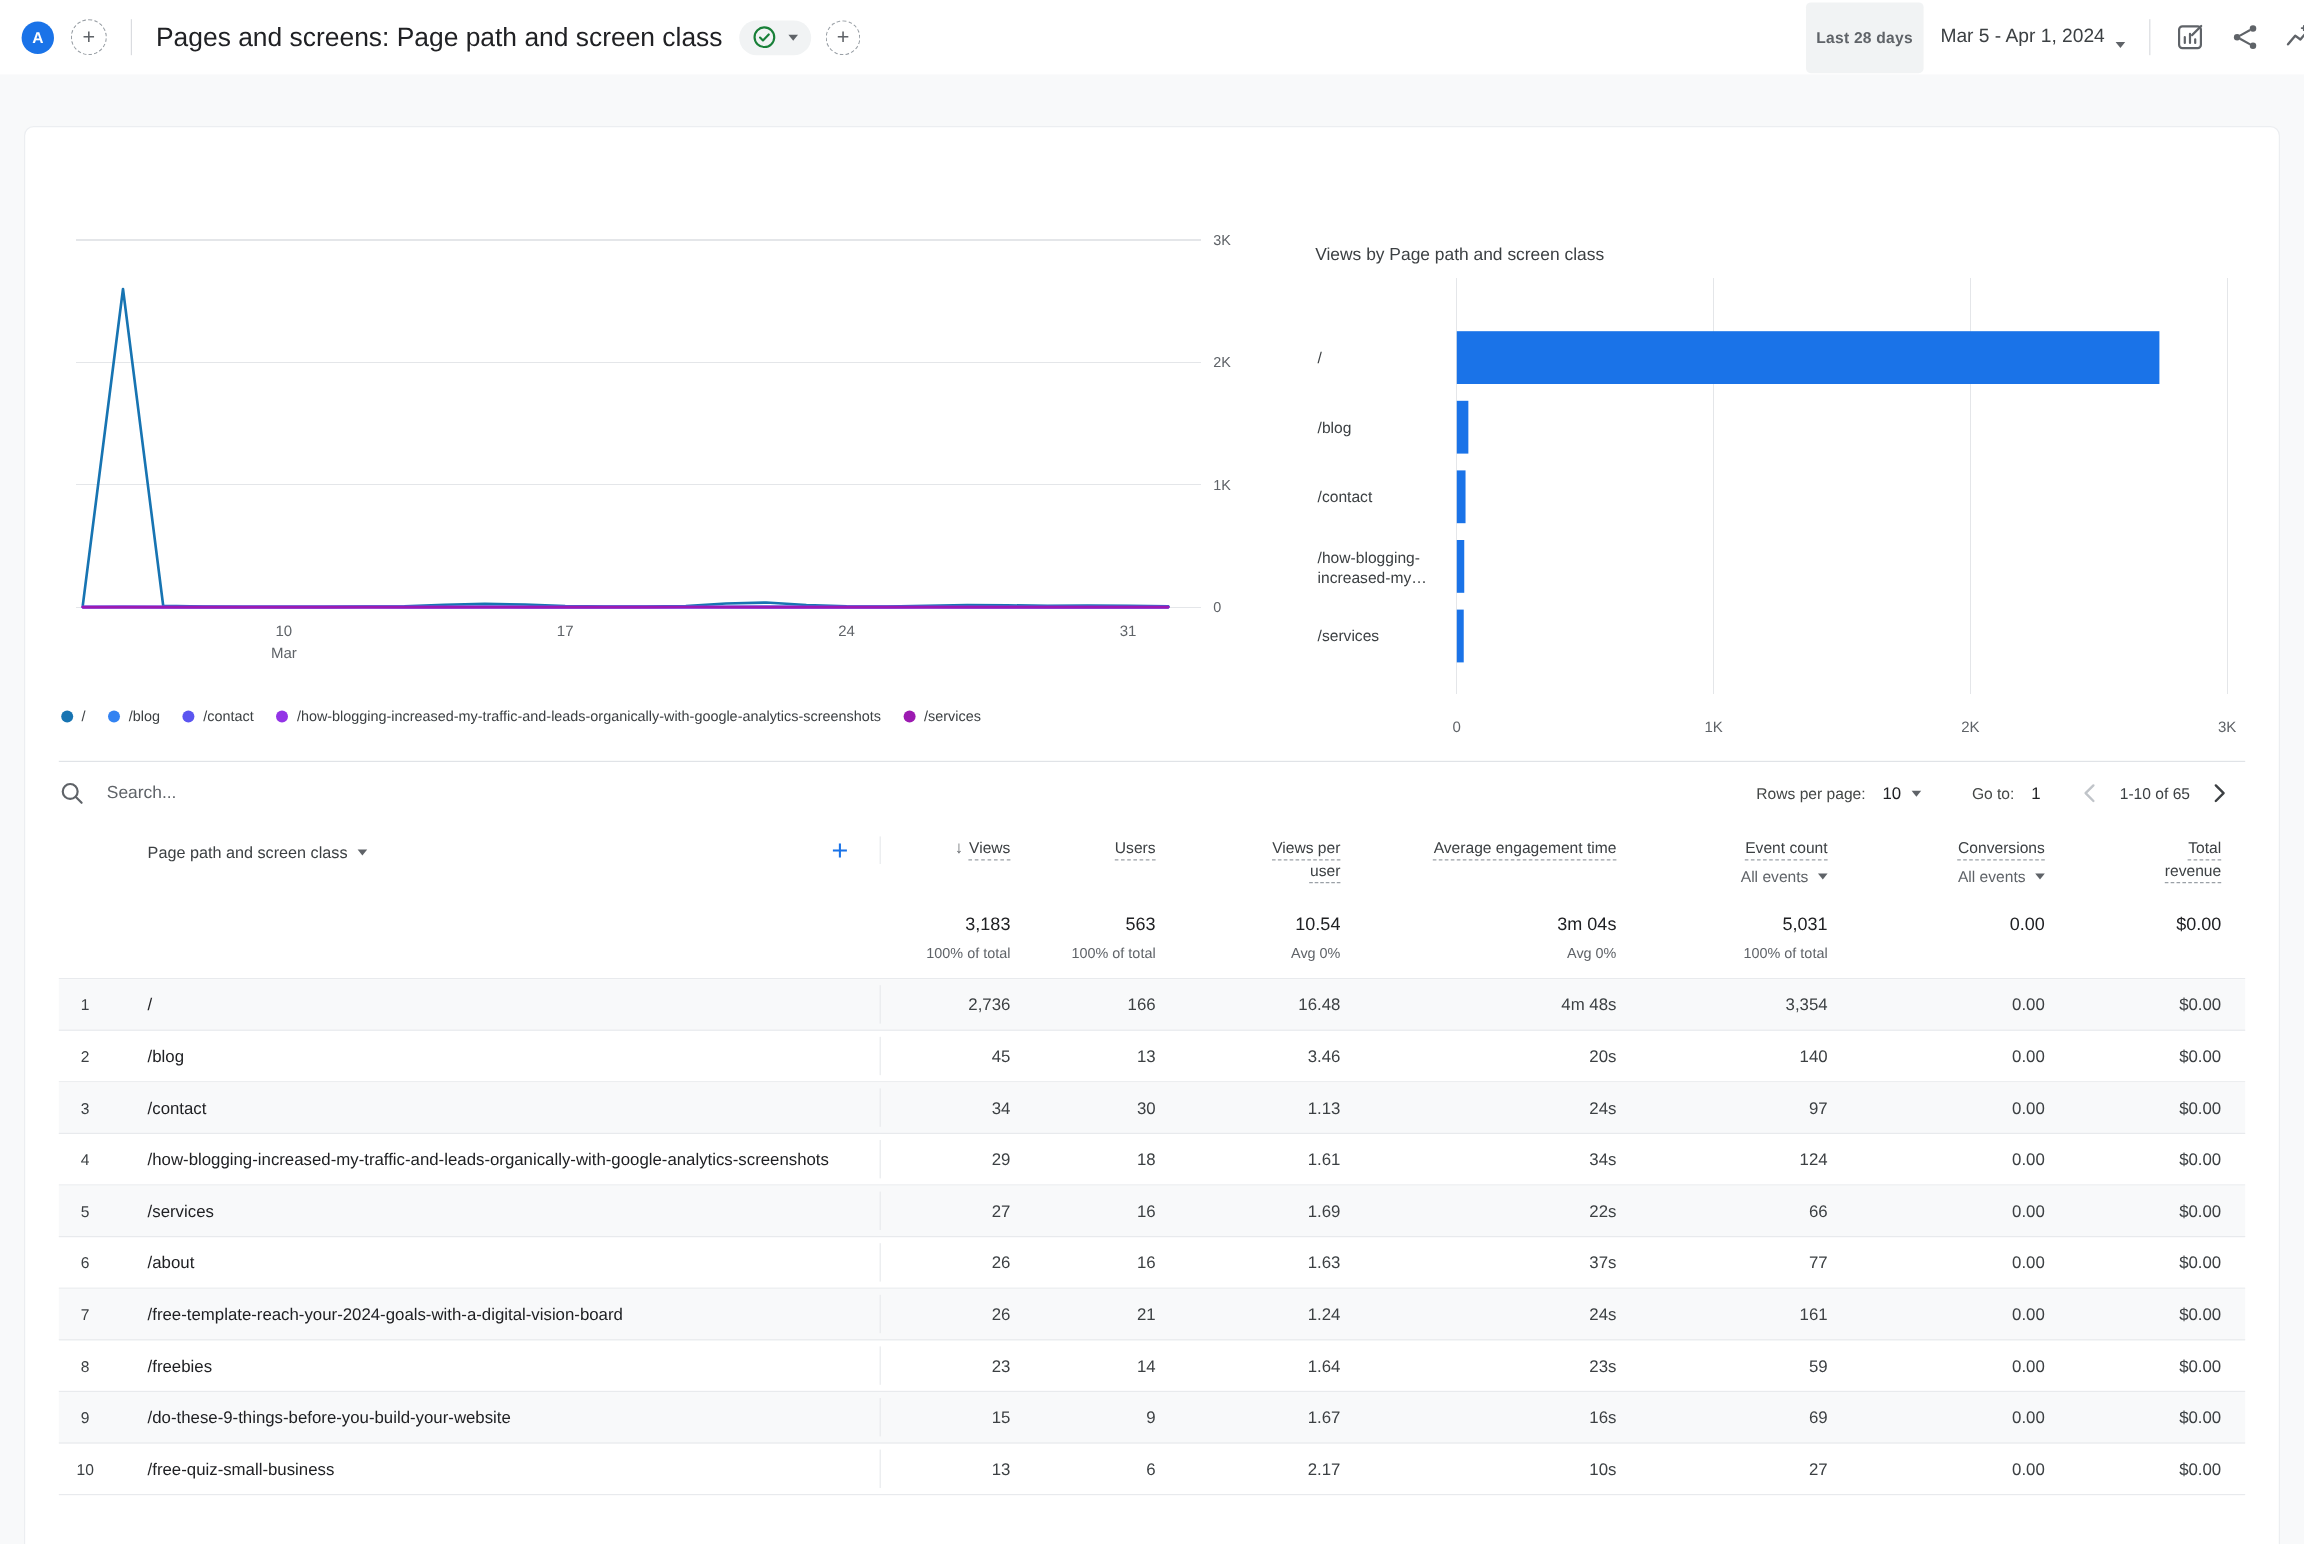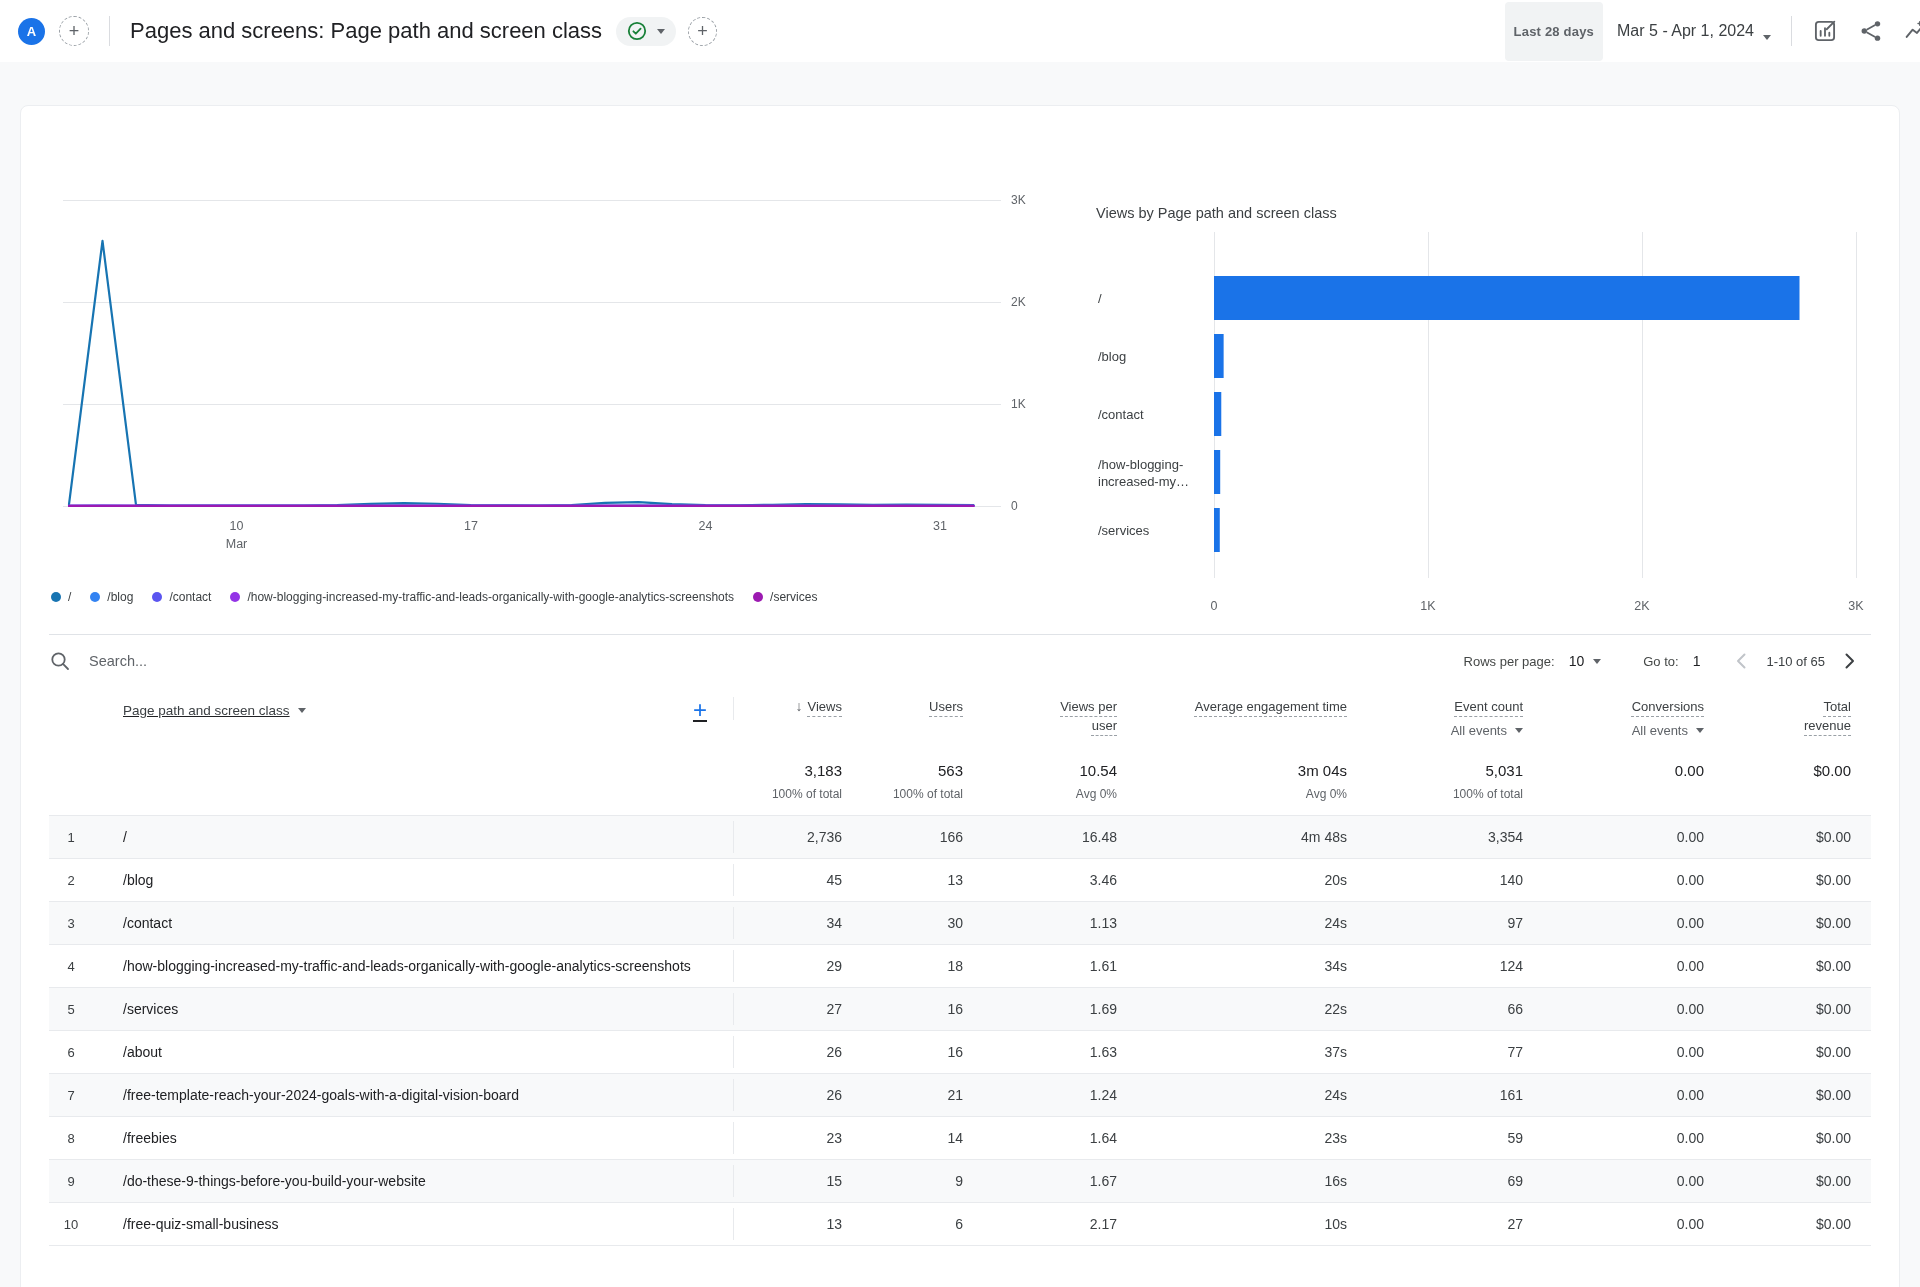--- a/index.html
+++ b/index.html
@@ -44,21 +44,21 @@
   .pager .lbl{font-size:13px;color:#444746;}
   .pager .val{font-size:14px;color:#202124;margin-left:14px;}
   .pager .caret{margin-left:9px;}
   .gap36{width:42px;}.gap28{width:30px;}
   .chev{width:24px;height:24px;cursor:pointer;}
   .range-text{font-size:13px;color:#3c4043;margin:0 12px;}
   .grid{display:grid;grid-template-columns:44px 641px 108px 121px 154px 230px 176px 181px 147px;padding-right:22px;}
   .c{min-width:0;}
   .c.div-r{border-right:1px solid #e8eaed;}
   .h-row{padding:10px 0 12px;align-items:start;}
-  .h-dim{display:flex;align-items:center;gap:8px;padding-left:30px;padding-top:3px;box-sizing:border-box;text-decoration:underline;}
+  .h-dim{display:flex;align-items:center;gap:8px;padding-left:30px;padding-top:3px;box-sizing:border-box;}
   .h-dim .dim-label{font-size:13.5px;color:#3c4043;cursor:pointer;}
   .add-col{margin-left:auto;margin-right:26px;background:none;border:none;color:#1a73e8;font-size:24px;line-height:20px;cursor:pointer;padding:0;font-family:"Liberation Sans",sans-serif;}
   .h-col{text-align:right;font-size:13px;color:#3c4043;line-height:19px;}
   .hu{text-decoration:underline dashed;text-decoration-color:#9aa0a6;text-decoration-thickness:1px;text-underline-offset:5px;cursor:pointer;}
   .w-vpu{display:inline-block;max-width:76px;}
   .w-aet{display:inline-block;max-width:168px;}
   .w-rev{display:inline-block;max-width:62px;}
   .sort-arrow{color:#5f6368;margin-right:5px;font-size:14px;}
   .h-sub{margin-top:5px;font-size:13px;color:#5f6368;display:flex;justify-content:flex-end;align-items:center;gap:8px;cursor:pointer;}
   .totals-row{padding:10px 0 14px;border-bottom:1px solid #e8eaed;align-items:start;}

